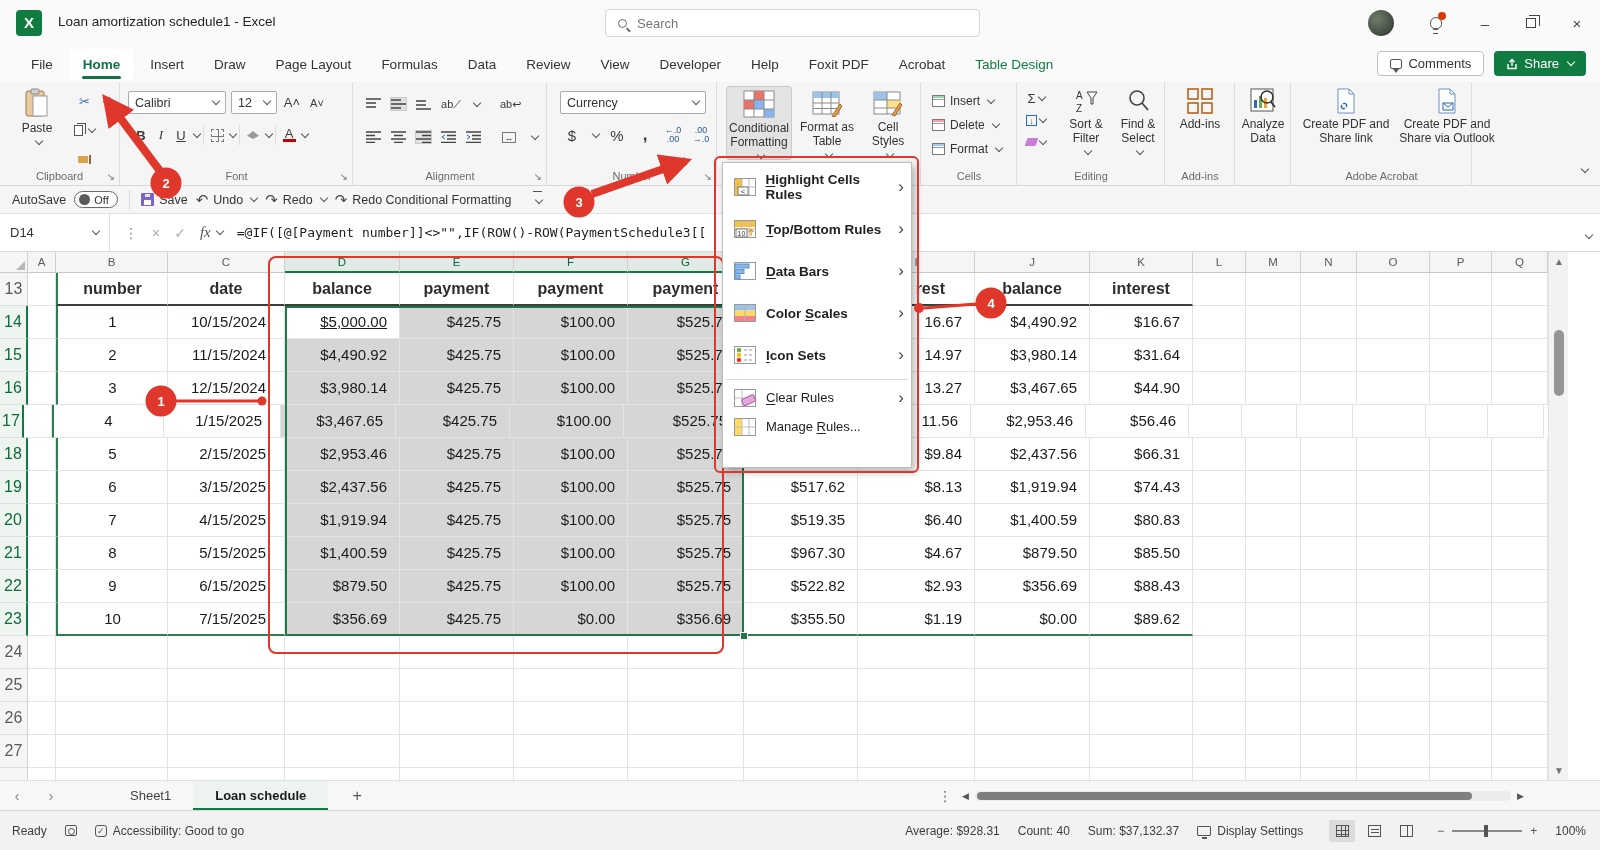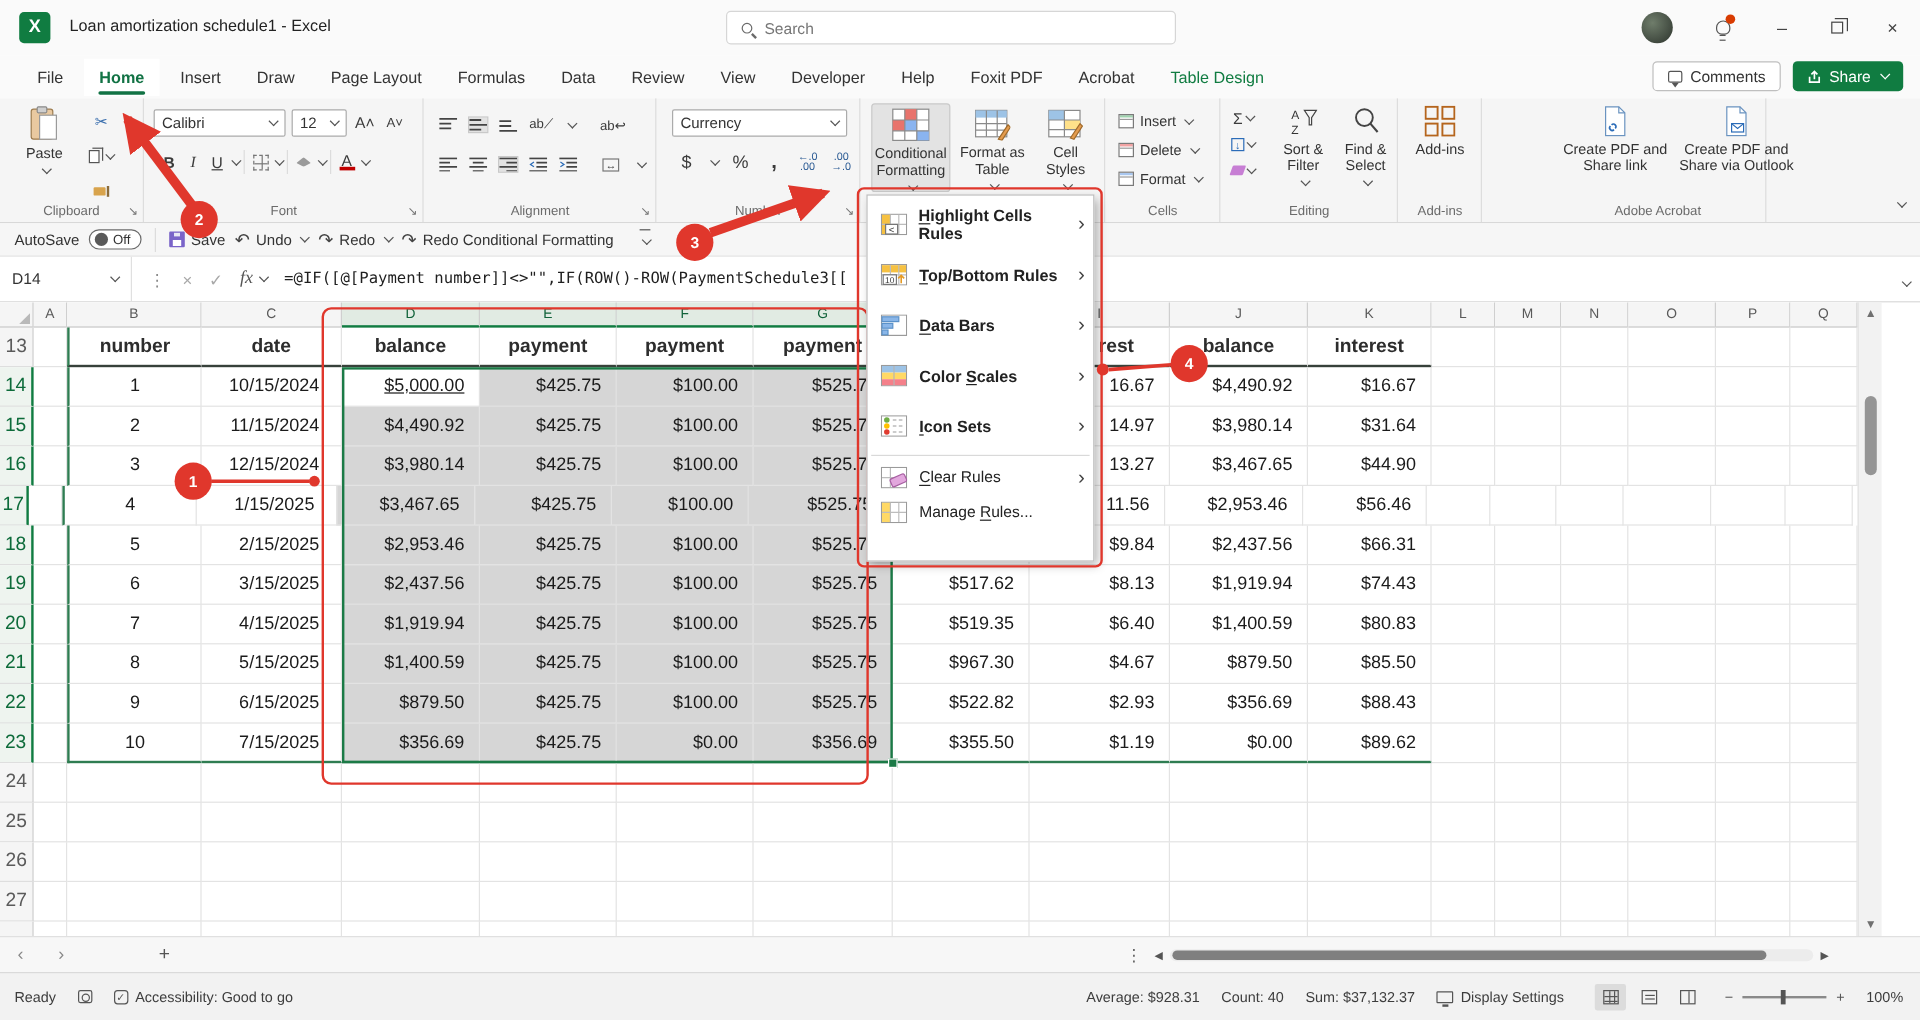--- a/index.html
+++ b/index.html
@@ -233,21 +233,21 @@
             <span style="display:inline-block;width:10px;height:7px;background:#d8a34c;border-radius:1px"></span>
             <span style="display:inline-block;width:2px;height:9px;background:#8a6b3a;margin-left:1px"></span>
           </span>
       </div>
       <div class="glabel">Clipboard</div>
       <span class="launch">↘</span>
     </div>
 
     <div class="rgroup" style="left:121px;width:232px">
       <div style="position:absolute;left:7px;top:9px;display:flex;gap:5px;align-items:center">
-        <div class="combo" style="width:110px">
+        <div class="combo" style="width:98px">
             <span>Calibri</span>
             <span class="chev"></span>
           </div>
         <div class="combo" style="width:46px">
             <span>12</span>
             <span class="chev"></span>
           </div>
         <span class="iconbtn">A˄</span>
         <span class="iconbtn" style="font-size:11px">A˅</span>
       </div>
@@ -432,20 +432,33 @@
             <rect x="1" y="1" width="10" height="10" fill="none" stroke="#b5651d" stroke-width="1.6"></rect>
             <rect x="15" y="1" width="10" height="10" fill="none" stroke="#b5651d" stroke-width="1.6"></rect>
             <rect x="1" y="15" width="10" height="10" fill="none" stroke="#b5651d" stroke-width="1.6"></rect>
             <rect x="15" y="15" width="10" height="10" fill="none" stroke="#b5651d" stroke-width="1.6"></rect>
           </svg>
         <div>Add-ins</div>
       </div>
       <div class="glabel">Add-ins</div>
     </div>
 
+    <div class="rgroup" style="left:1236px;width:55px">
+      <div class="bigbtn" style="left:2px;top:6px;width:50px">
+        <svg width="26" height="26">
+            <rect x="1" y="1" width="22" height="22" fill="#fff" stroke="#555"></rect>
+            <rect x="4" y="12" width="3" height="8" fill="#2b6cb8"></rect>
+            <rect x="9" y="8" width="3" height="12" fill="#70ad47"></rect>
+            <rect x="14" y="10" width="3" height="10" fill="#e8a33d"></rect>
+            <circle cx="17" cy="9" r="6" fill="none" stroke="#333" stroke-width="1.5"></circle>
+            <path d="M21 14 L25 19" stroke="#333" stroke-width="1.8"></path>
+          </svg>
+        <div>Analyze Data</div>
+      </div>
+    </div>
 
     <div class="rgroup" style="left:1292px;width:180px">
       <div class="bigbtn" style="left:6px;top:6px;width:96px">
         <svg width="22" height="26">
             <path d="M3 1 H14 L19 6 V25 H3 Z" fill="#fff" stroke="#6a93c0"></path>
             <path d="M14 1 L14 6 L19 6" fill="none" stroke="#6a93c0"></path>
             <path d="M7 17 C5 19 8 22 10 20 M11 19 C13 17 10 14 8 16" stroke="#2b6cb8" fill="none" stroke-width="1.4"></path>
           </svg>
         <div>Create PDF and Share link</div>
       </div>
@@ -979,20 +992,24 @@
     <g>
         <circle cx="991" cy="303" r="15.5" fill="#E0372C"></circle>
         <text x="991" y="303" dy=".35em" text-anchor="middle" fill="#fff" font-size="13" font-weight="bold">4</text>
       </g>
   </svg>
 
   <div id="sheetbar">
     <span class="navarr">‹</span>
     <span class="navarr">›</span>
     <span style="width:40px"></span>
+    <span id="sheet-tabs" style="display:flex">
+        <span class="stab">Sheet1</span>
+        <span class="stab active">Loan schedule</span>
+      </span>
     <span id="addsheet">+</span>
     <span id="sheet-dots">⋮</span>
     <div id="hscroll">
       <span class="harr">◀</span>
       <div id="htrack">
           <div id="hthumb"></div>
         </div>
       <span class="harr">▶</span>
     </div>
   </div>

